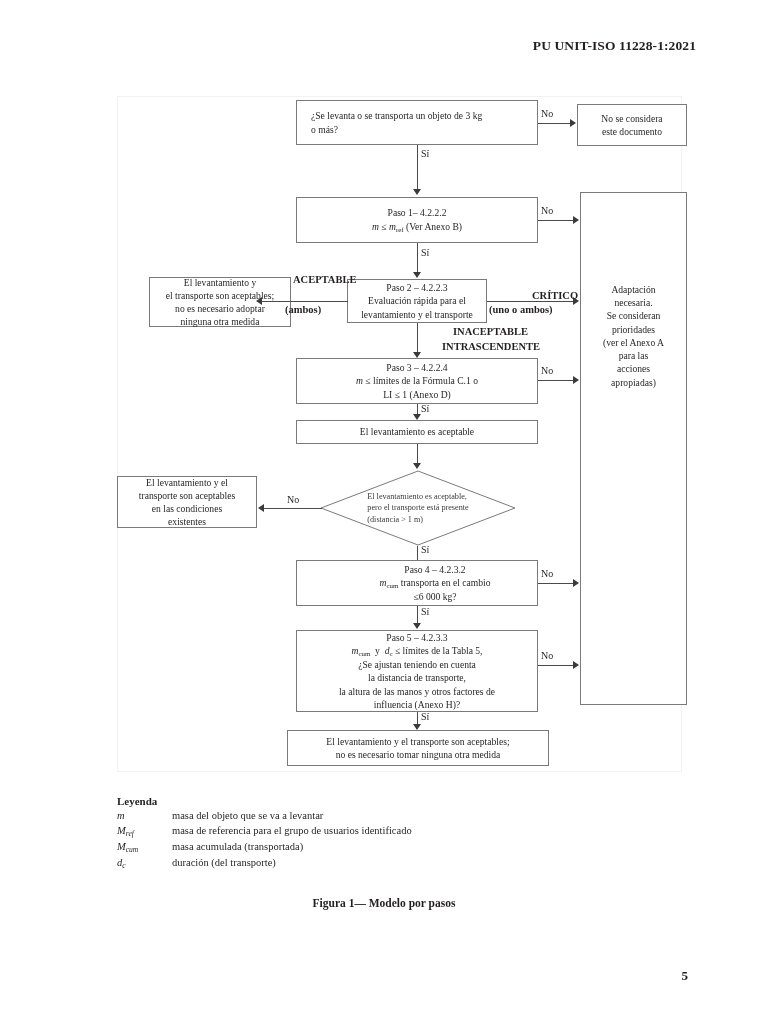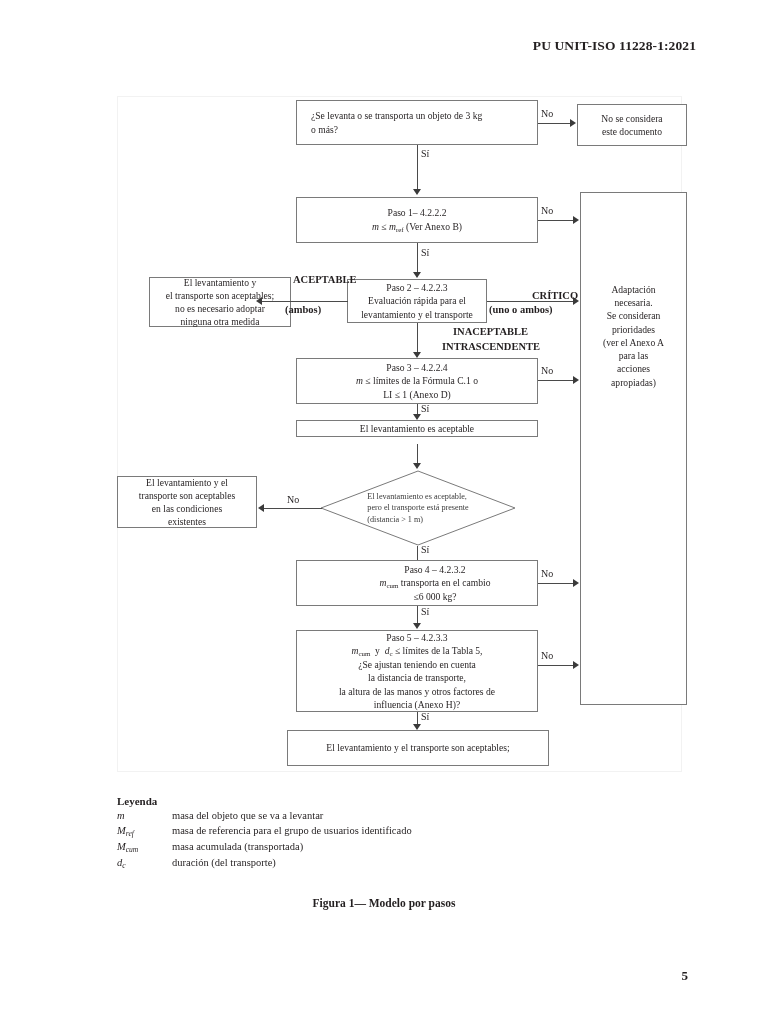--- a/index.html
+++ b/index.html
@@ -283,21 +283,21 @@
   </div>
 
   <div class="hline" style="left:538px; top:380px; width:36px;"></div>
   <div class="arrow-right" style="left:573px; top:376px;"></div>
   <div class="edge-label" style="left:541px; top:365px;">No</div>
 
   <div class="vline" style="left:417px; top:404px; height:13px;"></div>
   <div class="arrow-down" style="left:413px; top:414px;"></div>
   <div class="edge-label" style="left:421px; top:403px;">Sí</div>
 
-  <div class="node" style="left:296px; top:420px; width:242px; height:17px;">
+  <div class="node" style="left:296px; top:420px; width:242px; height:24px;">
     <div class="inner">
       <div>El levantamiento es aceptable</div>
     </div>
   </div>
 
   <div class="vline" style="left:417px; top:444px; height:22px;"></div>
   <div class="arrow-down" style="left:413px; top:463px;"></div>
 
   <div class="diamond-wrap" style="left:320px; top:470px; width:196px; height:76px;">
     <svg width="196" height="76" viewBox="0 0 196 76">
@@ -360,20 +360,21 @@
   <div class="arrow-right" style="left:573px; top:661px;"></div>
   <div class="edge-label" style="left:541px; top:650px;">No</div>
 
   <div class="vline" style="left:417px; top:712px; height:16px;"></div>
   <div class="arrow-down" style="left:413px; top:724px;"></div>
   <div class="edge-label" style="left:421px; top:711px;">Sí</div>
 
   <div class="node" style="left:287px; top:730px; width:262px; height:36px;">
     <div class="inner">
       <div>El levantamiento y el transporte son aceptables;</div>
+      <div>no es necesario tomar ninguna otra medida</div>
     </div>
   </div>
 
   <div class="legend">
     <div class="legend-title">Leyenda</div>
     <div class="legend-row">
       <div class="legend-sym"><span class="ital">m</span></div>
       <div class="legend-def">masa del objeto que se va a levantar</div>
     </div>
     <div class="legend-row">

